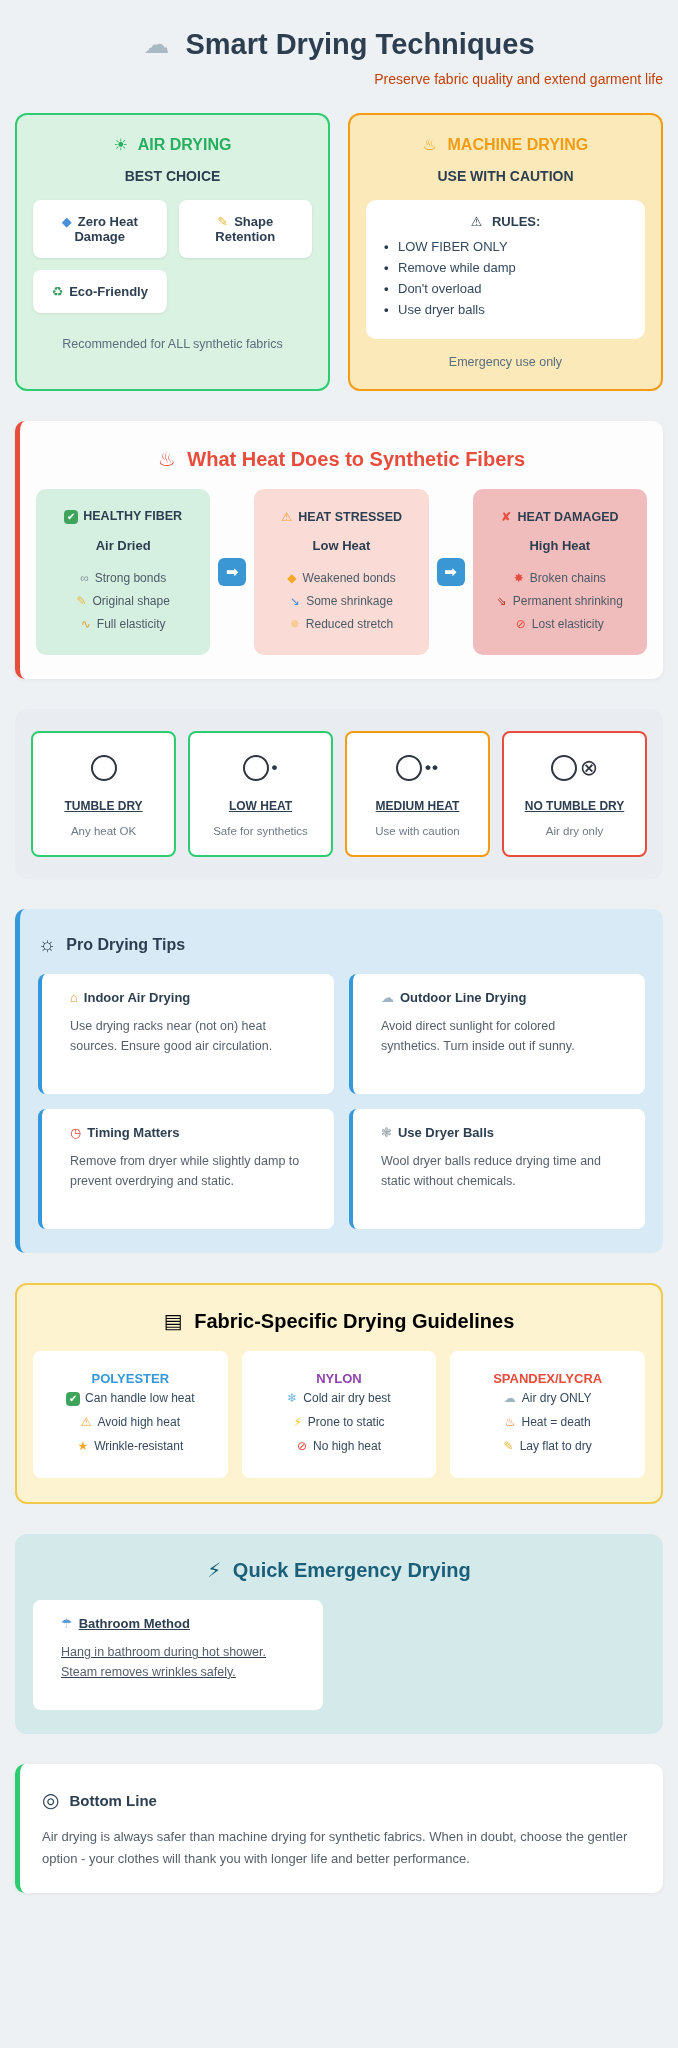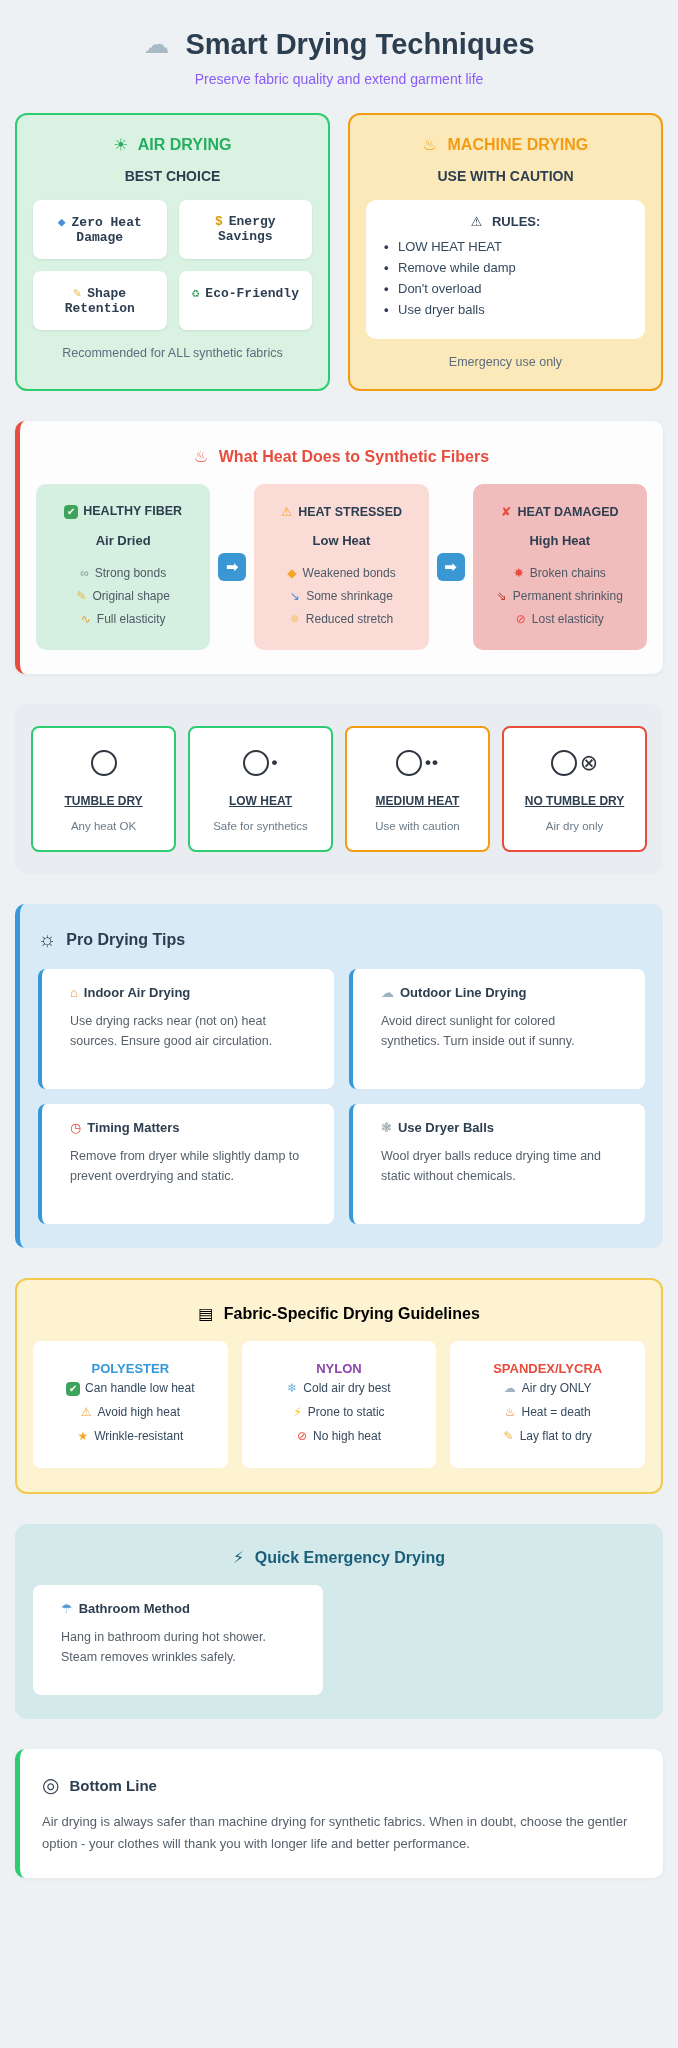--- a/index.html
+++ b/index.html
@@ -9,39 +9,39 @@
     color:#2c3e50;
     width:678px;
     margin:0 auto;
   }
   .page { padding:18px 15px 24px; }
 
   
   .hdr { text-align:center; margin:10px 0 26px; }
   .hdr h1 { font-size:29px; font-weight:bold; color:#2c3e50; display:inline-flex; align-items:center; gap:10px; }
   .hdr .ttl-icon { font-size:26px; color:#a9bac5; }
-  .hdr .sub { margin-top:10px; font-size:14px; color:#8b5cf6; }
+  .hdr .sub { margin-top:10px; font-size:14px; color:#c2410c;text-align:right; }
 
   
   .section { margin-bottom:30px;border-radius:28px; }
-  .sec-title { text-align:center; font-size:16px; font-weight:bold; margin-bottom:18px; }
+  .sec-title { text-align:center; font-size:20px; font-weight:bold; margin-bottom:18px; }
   .ic { display:inline-block; font-style:normal; margin-right:6px; }
   .ic.boxed { background:#3fa45b; color:#fff !important; border-radius:4px; font-size:10px;
               width:14px; height:14px; line-height:14px; text-align:center; margin-right:5px; }
 
   
   .cmp { display:grid; grid-template-columns:1fr 1fr; gap:18px; }
   .panel { border-radius:12px; padding:20px 16px; }
   .panel.air { background:#d9f2e1; border:2px solid #2ecc71; }
   .panel.machine { background:#fbe9b9; border:2px solid #f39c12; }
   .panel-title { text-align:center; font-size:16px; font-weight:bold; margin-bottom:14px; }
   .panel.air .panel-title { color:#27ae60; }
   .panel.machine .panel-title { color:#f39c12; }
   .panel-badge { text-align:center; font-size:14px; font-weight:bold; color:#2c3e50; margin-bottom:16px; }
-  .features { display:grid; grid-template-columns:1fr 1fr; gap:12px; margin-bottom:16px;font-family:Liberation Mono, monospace; }
+  .features { display:grid; grid-template-columns:1fr 1fr; gap:12px; margin-bottom:24px; }
   .feature { background:#fff; border-radius:8px; padding:14px 8px; text-align:center;
              font-size:13px; font-weight:bold; color:#2c3e50; box-shadow:0 1px 3px rgba(0,0,0,.08); }
   .rules { background:#fff; border-radius:10px; padding:14px 16px 16px; margin-bottom:16px; }
   .rules-title { text-align:center; font-size:13px; font-weight:bold; margin-bottom:10px; }
   .rules ul { list-style:none; }
   .rules li { font-size:13px; color:#34495e; padding-left:16px; position:relative; margin-bottom:6px; }
   .rules li::before { content:"•"; position:absolute; left:2px; color:#2c3e50; font-weight:bold; }
   .panel-foot { text-align:center; font-size:12.5px; color:#5d6d7e; }
 
   
@@ -83,21 +83,21 @@
   .fabrics { background:#fdf3d1; border:2px solid #f2c94c; border-radius:12px; padding:24px 16px; }
   .fabrics .sec-title { color:#000000; }
   .fab-grid { display:grid; grid-template-columns:repeat(3,1fr); gap:14px; }
   .fab-card { background:#fff; border-radius:8px; padding:20px 8px; text-align:center; }
   .fab-name { font-size:13px; font-weight:bold; }
   .fab-item { font-size:12px; color:#34495e; line-height:2.0; }
 
   
   .emergency { background:#d3e9ea; border-radius:12px; padding:24px 18px; }
   .emergency .sec-title { color:#1a5f7a; }
-  .em-grid { display:grid; grid-template-columns:1fr 1fr; gap:32px; }
+  .em-grid { display:grid; grid-template-columns:1fr 1fr; gap:32px;text-decoration:underline; }
 
   
   .bottom { background:#fff; border-left:5px solid #2ecc71; border-radius:10px;
             padding:24px 22px; box-shadow:0 1px 4px rgba(0,0,0,.05); }
   .bottom-title { font-size:15px; font-weight:bold; color:#2c3e50; margin-bottom:14px;
                   display:flex; align-items:center; gap:10px; }
   .bottom-title .ic { font-size:20px; margin:0; }
   .bottom-text { font-size:13px; color:#555f6a; line-height:1.65; }
 </style>
 </head>
@@ -115,40 +115,39 @@
 
   <div class="section cmp">
     <div class="panel air">
       <div class="panel-title">
         <span class="ic">☀</span>
         <span>AIR DRYING</span>
       </div>
       <div class="panel-badge">BEST CHOICE</div>
       <div class="features" id="air-features">
           <div class="feature"><span class="ic" style="color: rgb(74, 144, 217);">◆</span>Zero Heat Damage</div>
-          <div class="feature"><span class="ic" style="color: rgb(212, 160, 23);">$</span>Energy Savings</div>
           <div class="feature"><span class="ic" style="color: rgb(232, 183, 58);">✎</span>Shape Retention</div>
           <div class="feature"><span class="ic" style="color: rgb(58, 157, 93);">♻</span>Eco-Friendly</div>
         </div>
       <div class="panel-foot">Recommended for ALL synthetic fabrics</div>
     </div>
 
     <div class="panel machine">
       <div class="panel-title">
         <span class="ic">♨</span>
         <span>MACHINE DRYING</span>
       </div>
       <div class="panel-badge">USE WITH CAUTION</div>
       <div class="rules">
         <div class="rules-title">
           <span class="ic">⚠</span>
           <span>RULES:</span>
         </div>
         <ul id="machine-rules">
-            <li>LOW HEAT HEAT</li>
+            <li>LOW FIBER ONLY</li>
             <li>Remove while damp</li>
             <li>Don't overload</li>
             <li>Use dryer balls</li>
           </ul>
       </div>
       <div class="panel-foot">Emergency use only</div>
     </div>
   </div>
 
   <div class="section heat">

